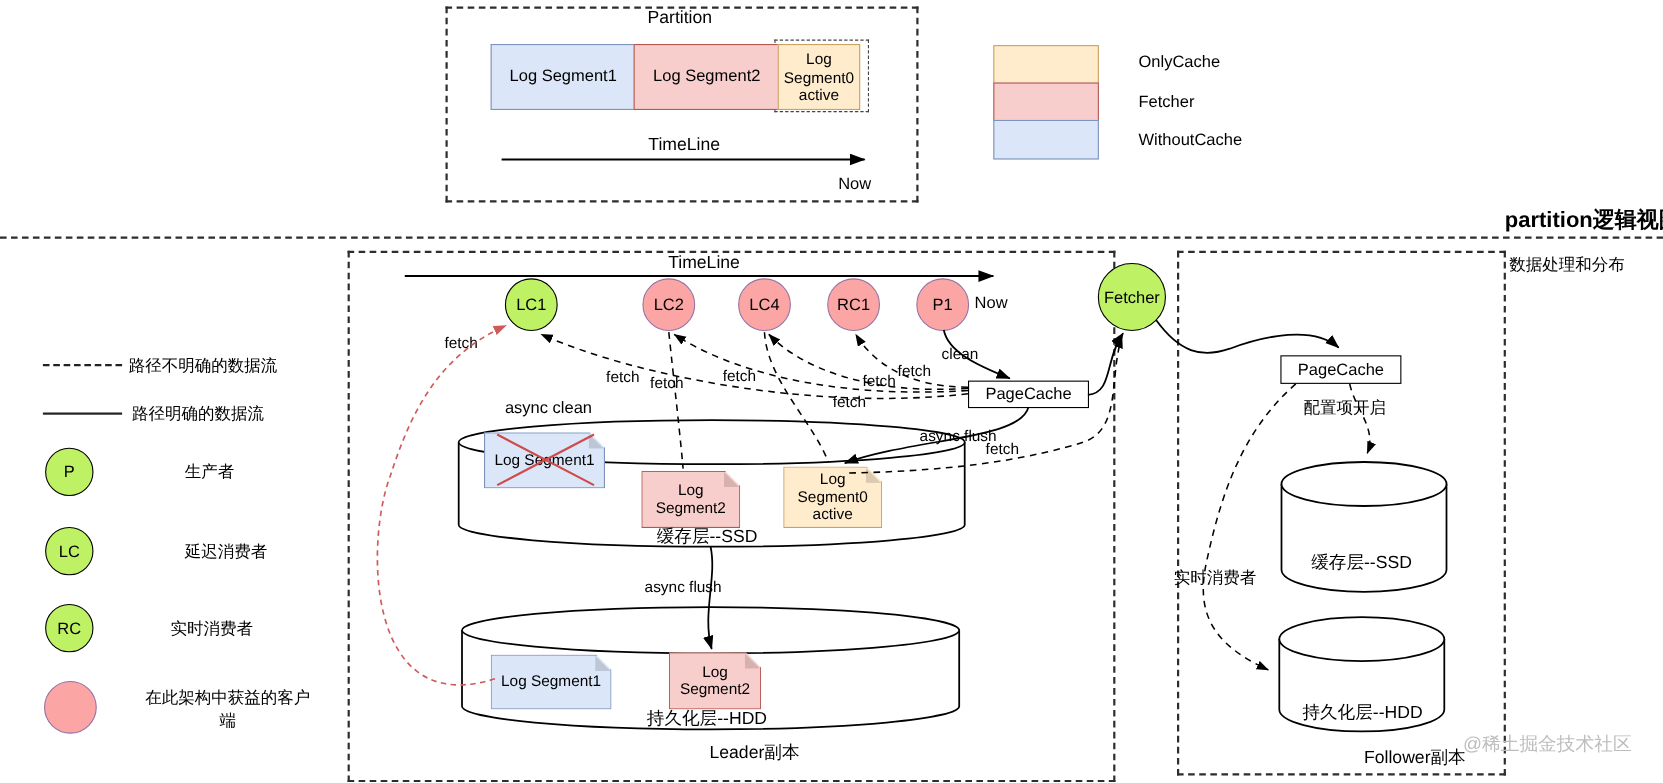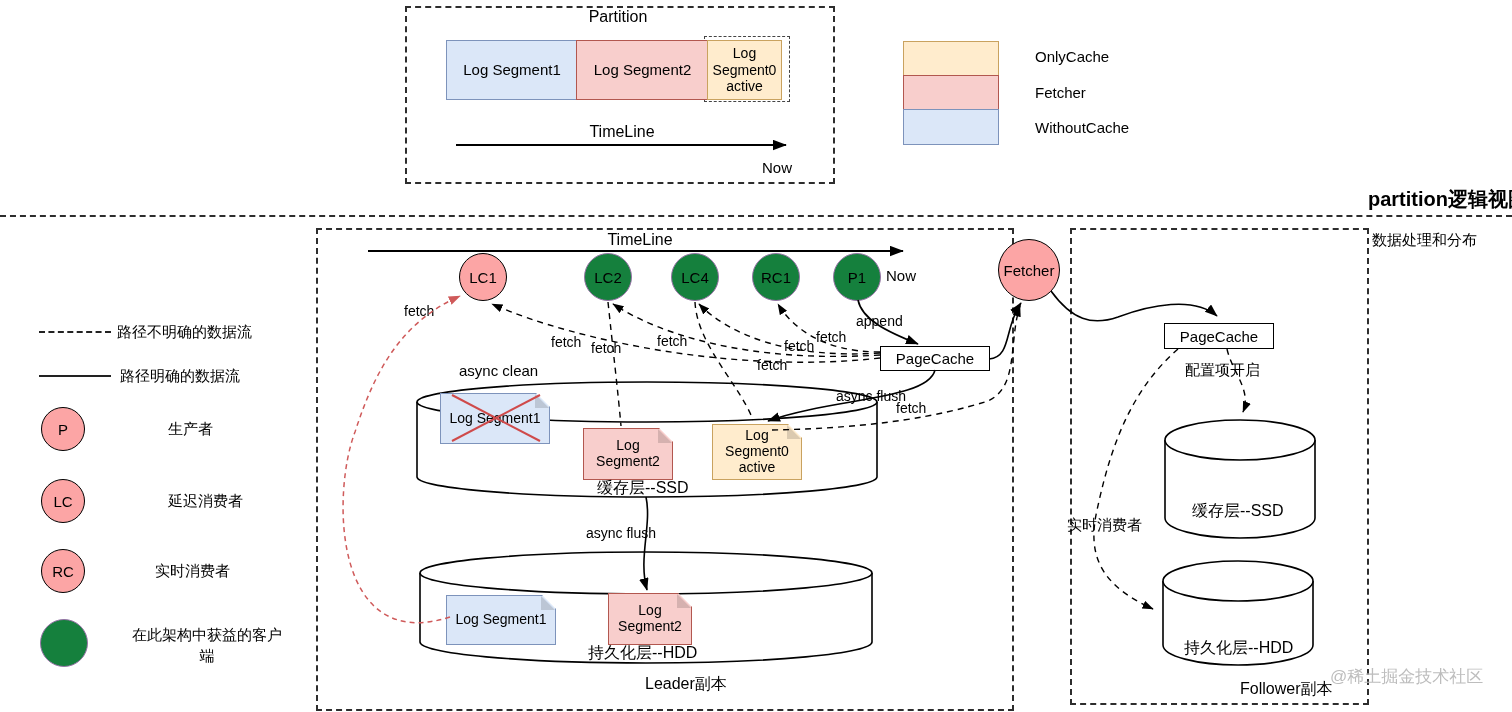--- a/index.html
+++ b/index.html
@@ -10,23 +10,23 @@
   .ctr{text-align:center;}
   .dashedbox{position:absolute;border:2px dashed #2d2d2d;z-index:1;}
   .hline{position:absolute;border-top:2px dashed #2d2d2d;z-index:1;}
   .barseg{position:absolute;display:flex;align-items:center;justify-content:center;
           text-align:center;font-size:15px;line-height:1.2;border:1px solid;z-index:3;}
   .fileseg{position:absolute;display:flex;align-items:center;justify-content:center;
            text-align:center;font-size:14px;line-height:1.12;border:1px solid;z-index:3;
            clip-path:polygon(0 0,calc(100% - 14px) 0,100% 14px,100% 100%,0 100%);}
   .fold{position:absolute;top:0;right:0;width:14px;height:14px;
         clip-path:polygon(0 0,100% 100%,0 100%);background:rgba(0,0,0,0.14);}
-  .node{position:absolute;border-radius:50%;border:1.7px solid #000;background:#fca5a5;
+  .node{position:absolute;border-radius:50%;border:1.7px solid #000;background:#bef264;
         display:flex;align-items:center;justify-content:center;font-size:15px;z-index:4;}
-  .purple{background:#15803d;border-color:#9673a6;}
+  .purple{background:#fca5a5;border-color:#9673a6;}
   .swatch{position:absolute;border:1px solid;z-index:3;}
   .pcbox{position:absolute;border:1.7px solid #000;background:#fff;display:flex;
          align-items:center;justify-content:center;font-size:15px;z-index:4;}
   .linesample{position:absolute;z-index:3;}
   svg{position:absolute;left:0;top:0;}
   #shapes{z-index:2;}
   #arrows{z-index:5;pointer-events:none;}
   .watermark{position:absolute;color:#bdbdbd;font-size:17px;z-index:6;white-space:nowrap;}
 </style>
 </head>
@@ -111,21 +111,21 @@
 <div class="pcbox" style="left:1164px;top:323px;width:108px;height:24px;">PageCache</div>
 
 <div class="lbl" style="left:404px;top:303px;font-size:14px;">fetch</div>
 <div class="lbl" style="left:551px;top:334px;font-size:14px;">fetch</div>
 <div class="lbl" style="left:591px;top:340px;font-size:14px;">fetch</div>
 <div class="lbl" style="left:657px;top:333px;font-size:14px;">fetch</div>
 <div class="lbl" style="left:784px;top:338px;font-size:14px;">fetch</div>
 <div class="lbl" style="left:757px;top:357px;font-size:14px;">fetch</div>
 <div class="lbl" style="left:816px;top:329px;font-size:14px;">fetch</div>
 <div class="lbl" style="left:896px;top:400px;font-size:14px;">fetch</div>
-<div class="lbl" style="left:856px;top:313px;font-size:14px;">append</div>
+<div class="lbl" style="left:856px;top:313px;font-size:14px;">clean</div>
 <div class="lbl" style="left:459px;top:362px;">async clean</div>
 <div class="lbl" style="left:836px;top:388px;font-size:14px;">async flush</div>
 <div class="lbl" style="left:586px;top:525px;font-size:14px;">async flush</div>
 
 <div class="fileseg" style="left:440px;top:393px;width:108px;height:49px;background:#dbe7f8;border-color:#7d93bb;">
   <span>Log Segment1</span>
   <i class="fold"></i>
 </div>
 <div class="fileseg" style="left:583px;top:428px;width:88px;height:50px;background:#f8cecc;border-color:#b2574f;">
   <span>Log Segment2</span>

